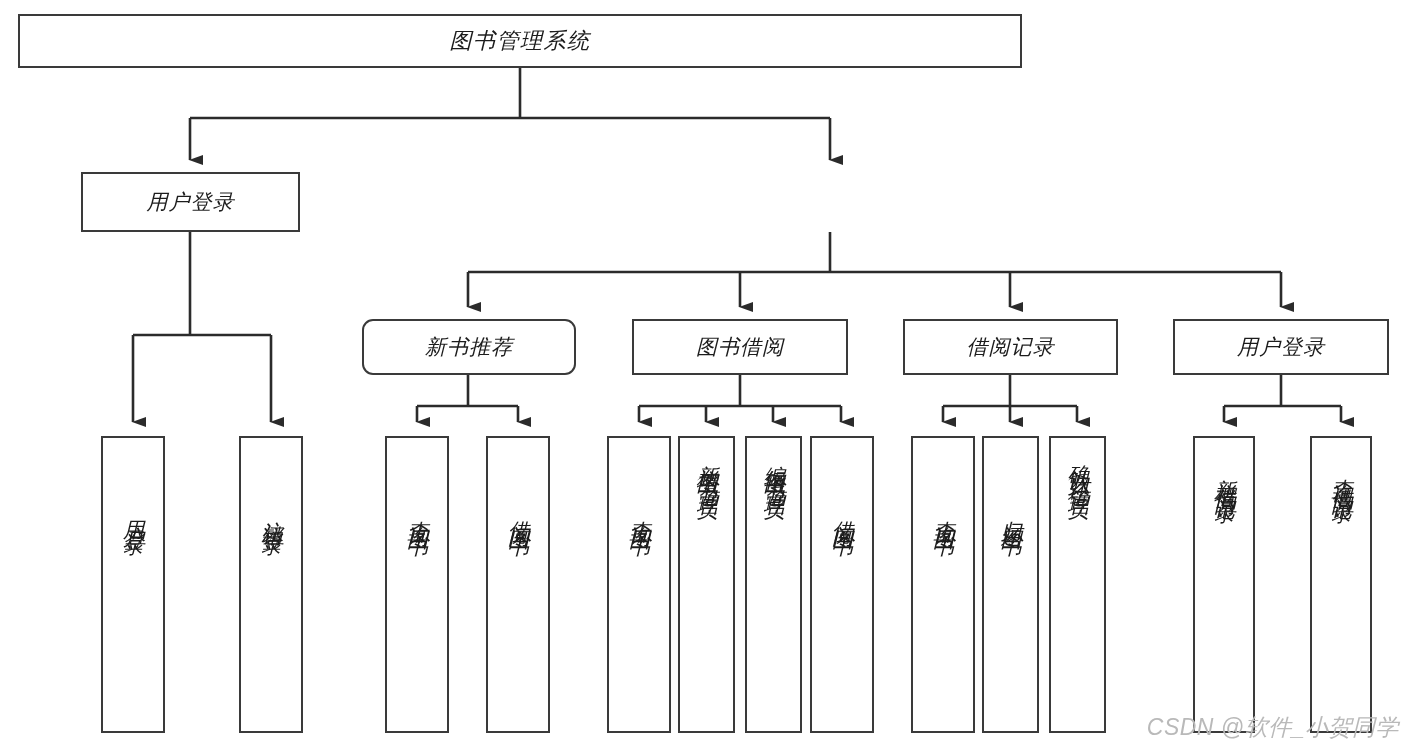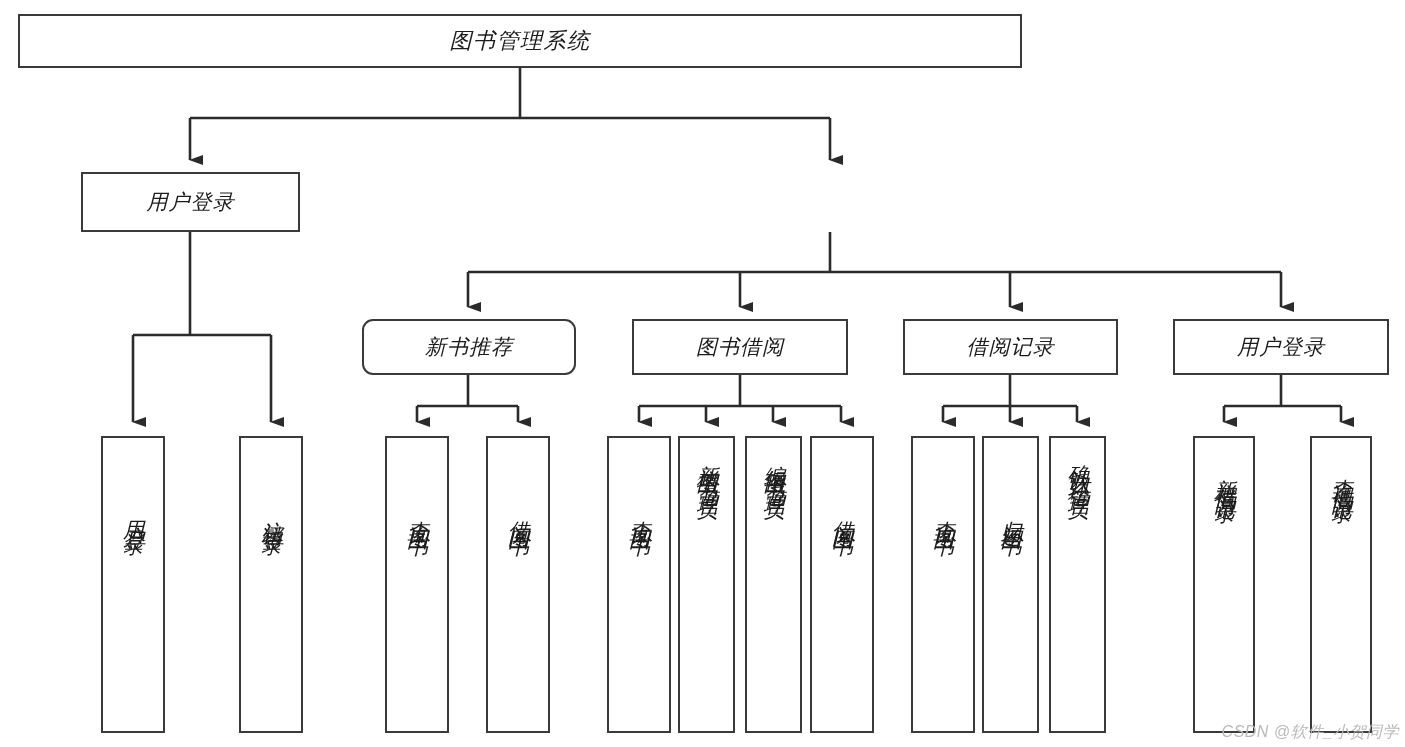--- a/index.html
+++ b/index.html
@@ -6,21 +6,21 @@
   body{width:1405px;height:747px;font-family:"Liberation Sans","DejaVu Sans",sans-serif;color:#1a1a1a;overflow:hidden;}
   #diagram{position:relative;width:1405px;height:747px;font-style:italic;}
   svg#wires{position:absolute;left:0;top:0;width:1405px;height:747px;}
   .node{position:absolute;box-sizing:border-box;background:#ffffff;border:2px solid #3a3a3a;
         display:flex;align-items:center;justify-content:center;text-align:center;}
   .node span{display:block;line-height:1.18;color:#1c1c1c;}
   .node.horizontal span{font-size:21px;letter-spacing:1px;}
   .node.root span{font-size:22px;letter-spacing:1.5px;}
   .node.vertical{align-items:flex-start;padding-top:14px;}
   .node.vertical span{writing-mode:vertical-rl;text-orientation:upright;font-size:21px;letter-spacing:5px;}
-  .watermark{position:absolute;right:6px;bottom:4px;font-size:16px;color:#b9b9b9;
+  .watermark{position:absolute;right:6px;bottom:4px;font-size:23px;color:#b9b9b9;
              letter-spacing:0.5px;white-space:nowrap;text-align:center;}
 </style>
 </head>
 <body>
 
 <div id="diagram">
 
   <svg id="wires" viewBox="0 0 1405 747" xmlns="http://www.w3.org/2000/svg">
     <defs>
       <marker id="arrow" viewBox="0 0 12 14" refX="6" refY="13" markerWidth="12" markerHeight="14" orient="auto-start-reverse" markerUnits="userSpaceOnUse">

